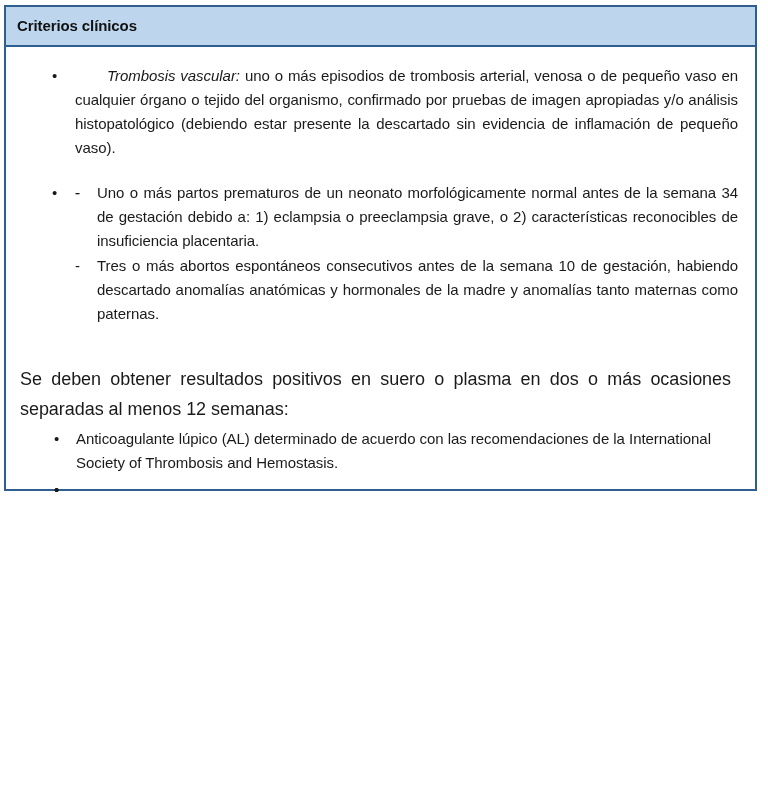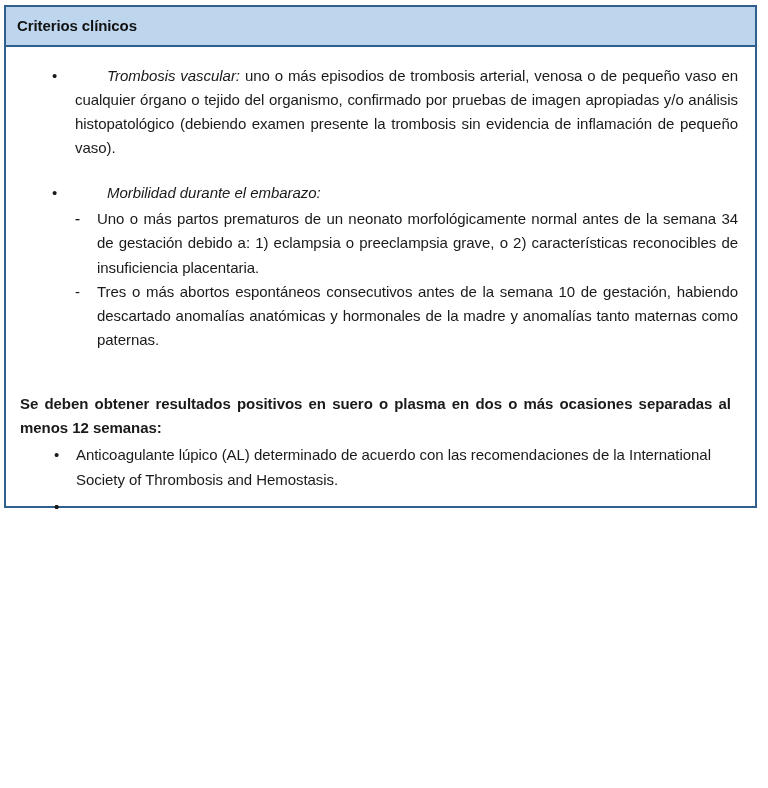--- a/index.html
+++ b/index.html
@@ -53,26 +53,25 @@
   }
   .section-body.clinical {
     padding: 17px 17px 20px 17px;
   }
   .section-body.lab {
     padding: 19px 14px 11px 14px;
   }
 
   
   .intro {
-    font-size: 15px;
+    font-size: 18px;
     line-height: 1.62;
     text-align: justify;
     margin: 0 10px 0 0;
     letter-spacing: -0.05px;
-    font-weight: bold;
   }
 
   
   ul.bullets {
     list-style: none;
     margin: 0;
     padding: 0;
   }
   ul.bullets > li.bullet-item {
     position: relative;
@@ -143,26 +142,25 @@
 <div class="doc">
   <div class="table">
 
     <div class="section-header">Criterios clínicos</div>
 
     <div class="section-body clinical">
       <ul class="bullets">
 
         <li class="bullet-item">
           <span class="bullet-mark">•</span>
-          <span class="lead-in">Trombosis vascular:</span><span> uno o más episodios de trombosis arterial, venosa o de pequeño vaso en cualquier órgano o tejido del organismo, confirmado por pruebas de imagen apropiadas y/o análisis histopatológico (debiendo examen presente la trombosis sin evidencia de inflamación de pequeño vaso).</span>
+          <span class="lead-in">Trombosis vascular:</span><span> uno o más episodios de trombosis arterial, venosa o de pequeño vaso en cualquier órgano o tejido del organismo, confirmado por pruebas de imagen apropiadas y/o análisis histopatológico (debiendo estar presente la descartado sin evidencia de inflamación de pequeño vaso).</span>
         </li>
 
         <li class="bullet-item">
           <span class="bullet-mark">•</span>
-          <span class="lead-in">Morbilidad durante el embarazo:</span>
 
           <ul class="sublist">
             <li class="sub-item">
               <span class="dash-mark">-</span>
             </li>
             <li class="sub-item">
               <span class="dash-mark">-</span>
               <span>Uno o más partos prematuros de un neonato morfológicamente normal antes de la semana 34 de gestación debido a: 1) eclampsia o preeclampsia grave, o 2) características reconocibles de insuficiencia placentaria.</span>
             </li>
             <li class="sub-item">

